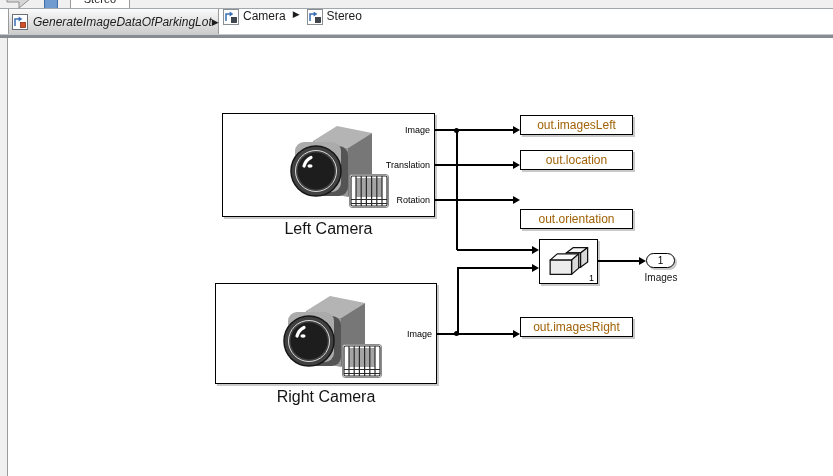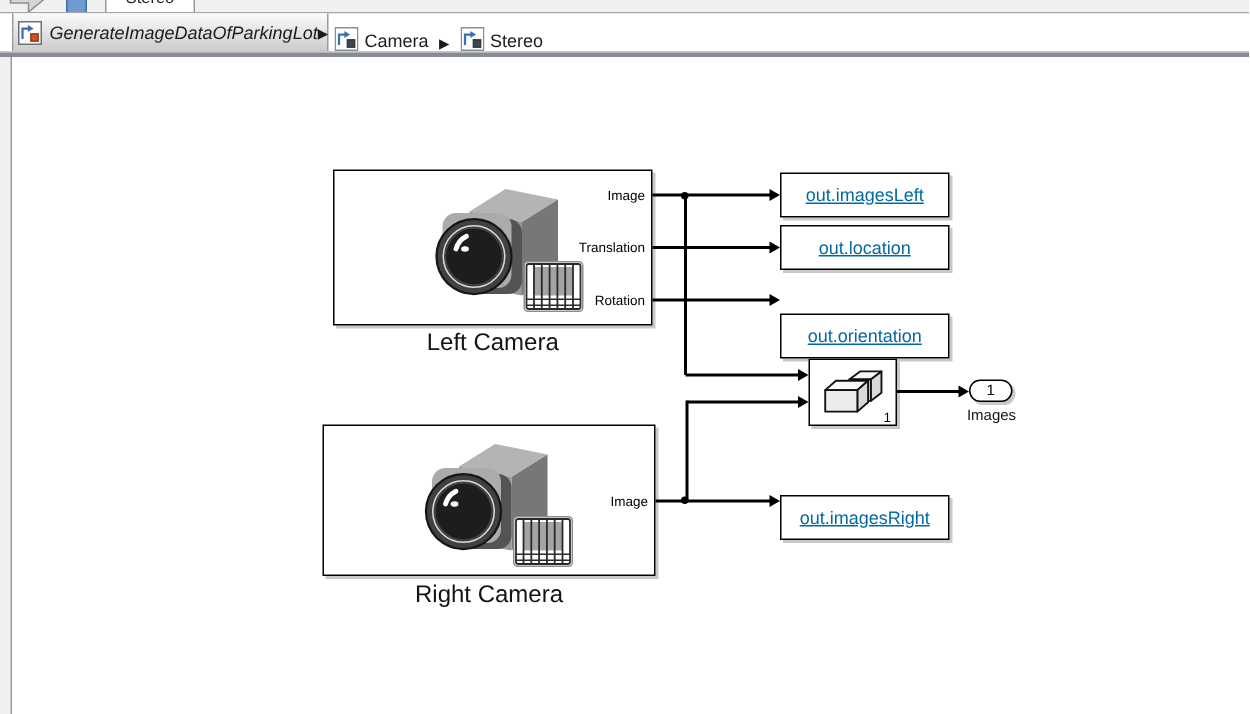--- a/index.html
+++ b/index.html
@@ -20,21 +20,21 @@
   .breadcrumb-bar{position:absolute;left:0;top:9px;width:833px;height:26px;background:#ffffff;
                   border-bottom:1px solid #c6cacd;box-sizing:border-box;}
   .bar-shadow{position:absolute;left:0;top:35px;width:833px;height:3px;background:#868c92;}
   .crumb-first{position:absolute;left:8px;top:0;height:25px;width:211px;box-sizing:border-box;
                background:linear-gradient(#fbfbfb,#cccccc);
                border-left:1px solid #9b9b9b;border-right:1px solid #9b9b9b;
                display:flex;align-items:center;cursor:default;}
   .crumb-first .cicon{margin-left:3px;flex:0 0 auto;display:flex;}
   .crumb-first .clabel{margin-left:5px;font-size:12px;color:#1c1c1c;white-space:nowrap;font-style:italic;}
   .crumb-first .csep{margin-left:auto;margin-right:4px;font-size:9px;color:#1c1c1c;}
-  .crumb-rest{position:absolute;left:223px;top:0;height:25px;display:flex;align-items:flex-end;}
+  .crumb-rest{position:absolute;left:223px;top:0;height:25px;display:flex;align-items:flex-start;}
   .crumb-rest .cicon{display:flex;margin-right:4px;}
   .crumb-rest .clabel{font-size:12px;color:#1c1c1c;white-space:nowrap;}
   .crumb-rest .csep{font-size:9px;color:#1c1c1c;margin:0 7px;}
 
   
   .canvas{position:absolute;left:0;top:38px;width:833px;height:438px;background:#ffffff;}
   .canvas-margin{position:absolute;left:0;top:0;width:7px;height:438px;background:#f0f0f0;
                  border-right:1px solid #9a9a9a;}
 
   
@@ -42,24 +42,24 @@
        box-shadow:2px 2px 0 #c9c9c9;}
   #left-camera{left:222px;top:113px;width:213px;height:104px;}
   #right-camera{left:215px;top:283px;width:222px;height:101px;}
   .camera-art{position:absolute;left:62px;top:6px;width:105px;height:92px;}
   .port-label{position:absolute;right:4px;height:11px;line-height:11px;font-size:9px;color:#000;}
   #lc-p1{top:11px;} #lc-p2{top:46px;} #lc-p3{top:81px;} #rc-p1{top:45px;}
   .blk-name{position:absolute;font-size:16px;color:#141414;text-align:center;}
   #left-camera-name{left:222px;top:220px;width:213px;}
   #right-camera-name{left:215px;top:388px;width:222px;}
 
-  .outblk{position:absolute;left:520px;width:113px;height:30px;background:#fff;
+  .outblk{position:absolute;left:520px;width:113px;height:20px;background:#fff;
           border:1.5px solid #000;box-sizing:border-box;box-shadow:2px 2px 0 #c9c9c9;
-          display:flex;align-items:center;justify-content:center;font-size:12px;color:#0369a1;text-decoration:underline;}
-  #ob-imagesLeft{top:115px;} #ob-location{top:150px;} #ob-orientation{top:185px;margin-top:24px;} #ob-imagesRight{top:330px;}
+          display:flex;align-items:center;justify-content:center;font-size:12px;color:#a16207;}
+  #ob-imagesLeft{top:115px;} #ob-location{top:150px;} #ob-orientation{top:185px;margin-top:24px;} #ob-imagesRight{top:317px;}
 
   #concat{left:539px;top:239px;width:59px;height:45px;}
   .concat-num{position:absolute;right:3px;bottom:0;font-size:9px;color:#000;}
   .cubes{position:absolute;left:3px;top:2px;width:50px;height:38px;}
 
   #outport{position:absolute;left:646px;top:253px;width:29px;height:15px;background:#fff;
            border:1.5px solid #000;border-radius:8px;box-sizing:border-box;
            box-shadow:2px 2px 0 #c9c9c9;display:flex;align-items:center;justify-content:center;
            font-size:10px;color:#000;}
   #outport-label{position:absolute;left:631px;top:272px;width:60px;text-align:center;

